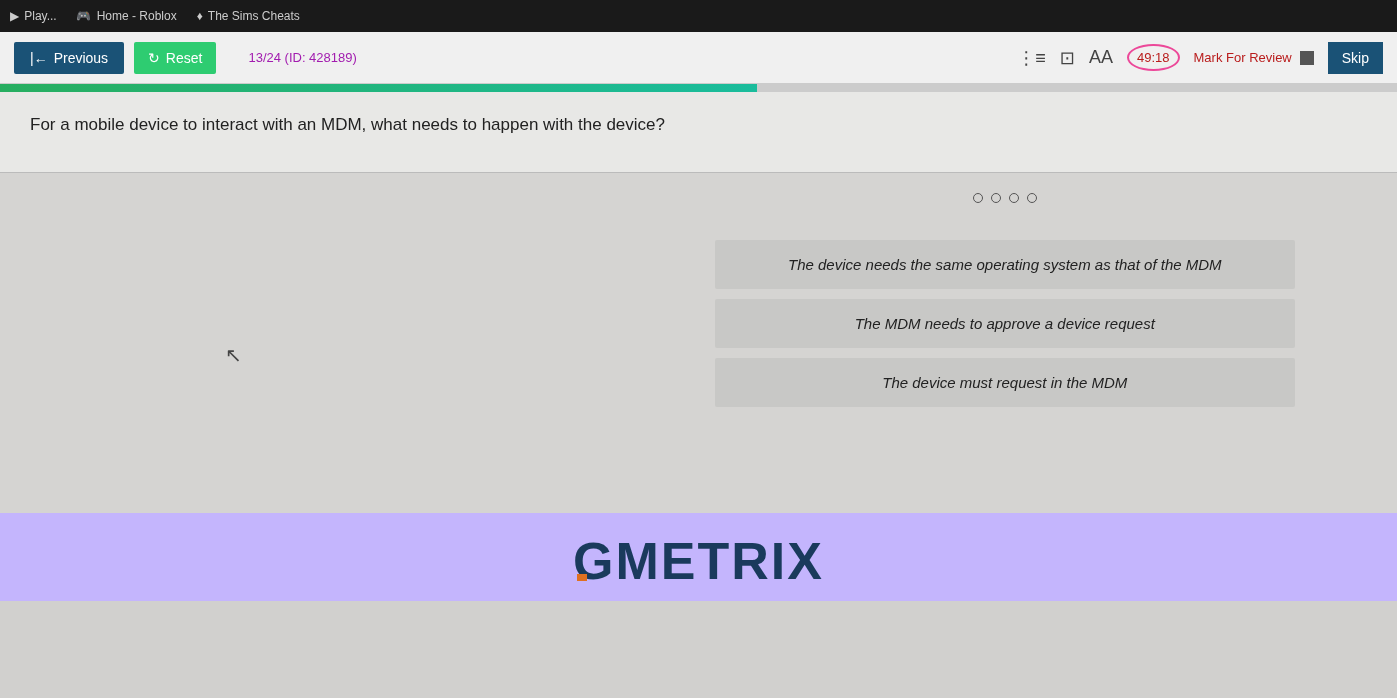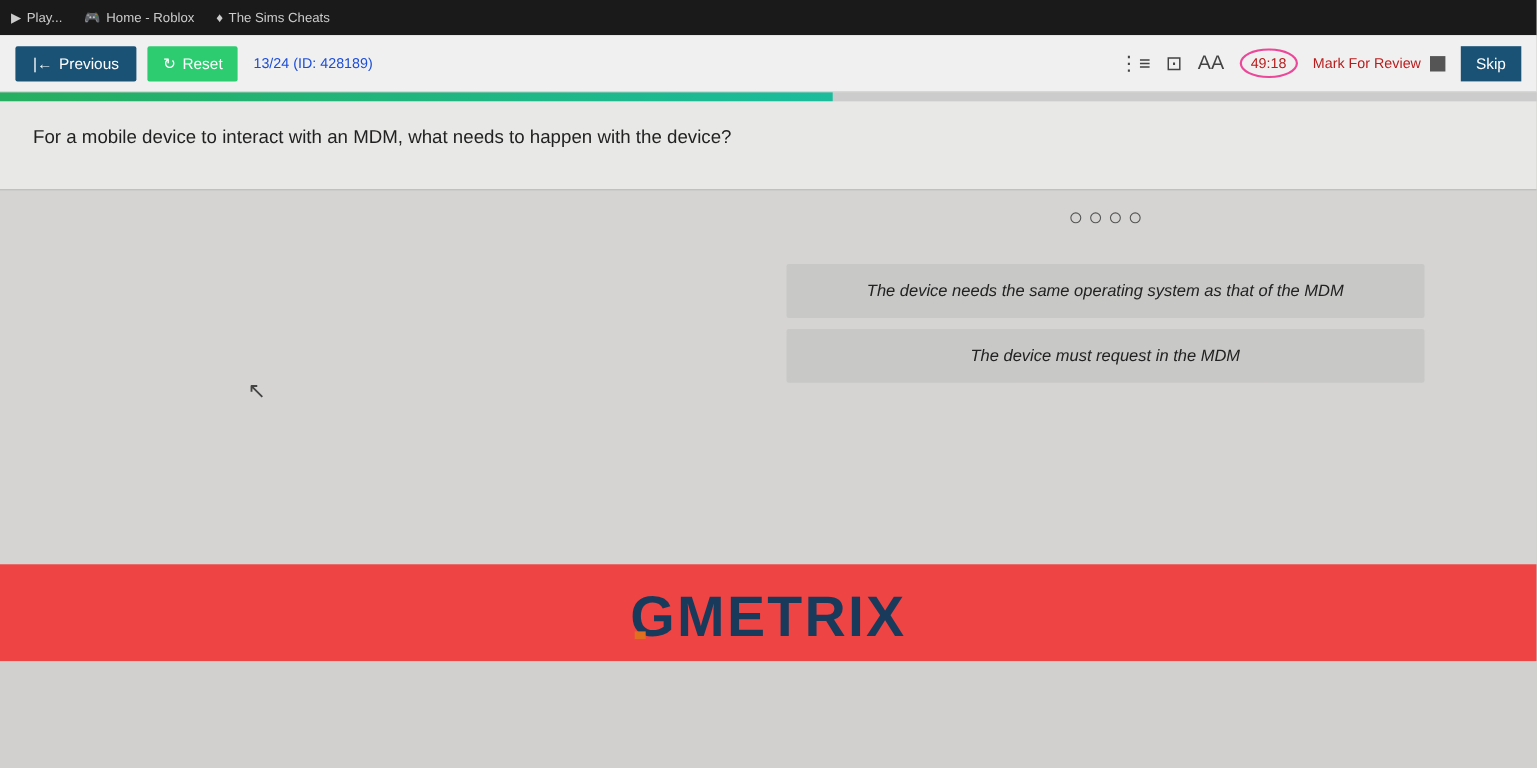--- a/index.html
+++ b/index.html
@@ -58,22 +58,22 @@
       padding: 8px 14px;
       font-size: 14px;
       cursor: pointer;
       display: flex;
       align-items: center;
       gap: 6px;
       border-radius: 2px;
     }
     .question-id {
       font-size: 13px;
-      color: #1d4ed8;
-      margin-left: 4px;
+      color: #a21caf;
+      margin-left: 22px;
     }
     .toolbar-right {
       margin-left: auto;
       display: flex;
       align-items: center;
       gap: 14px;
     }
     .toolbar-icon {
       font-size: 18px;
       color: #444;
@@ -188,21 +188,21 @@
       color: #222;
       cursor: pointer;
       text-align: center;
       border-radius: 2px;
       font-style: italic;
       transition: background 0.15s;
     }
 
     
     .footer-brand {
-      background: #ef4444;
+      background: #c4b5fd;
       display: flex;
       justify-content: center;
       align-items: center;
       padding: 18px 0 10px 0;
     }
     .brand-logo {
       font-size: 52px;
       font-weight: 900;
       letter-spacing: 2px;
       color: #1a3a5c;
@@ -270,20 +270,23 @@
       <span class="dot"></span>
       <span class="dot"></span>
       <span class="dot"></span>
       <span class="dot"></span>
     </div>
     <div class="answer-options">
       <button class="answer-option">
         <span>The device needs the same operating system as that of the MDM</span>
       </button>
       <button class="answer-option">
+        <span>The MDM needs to approve a device request</span>
+      </button>
+      <button class="answer-option">
         <span>The device must request in the MDM</span>
       </button>
     </div>
   </div>
 </div>
 
 <div class="footer-brand">
   <div class="brand-logo">
     <span style="position:relative; display:inline-block;">
       <span style="color:#1a3a5c;">G</span><span style="display:inline-block; width:10px; height:7px; background:#e07020; position:absolute; bottom:10px; left:4px;"></span>

